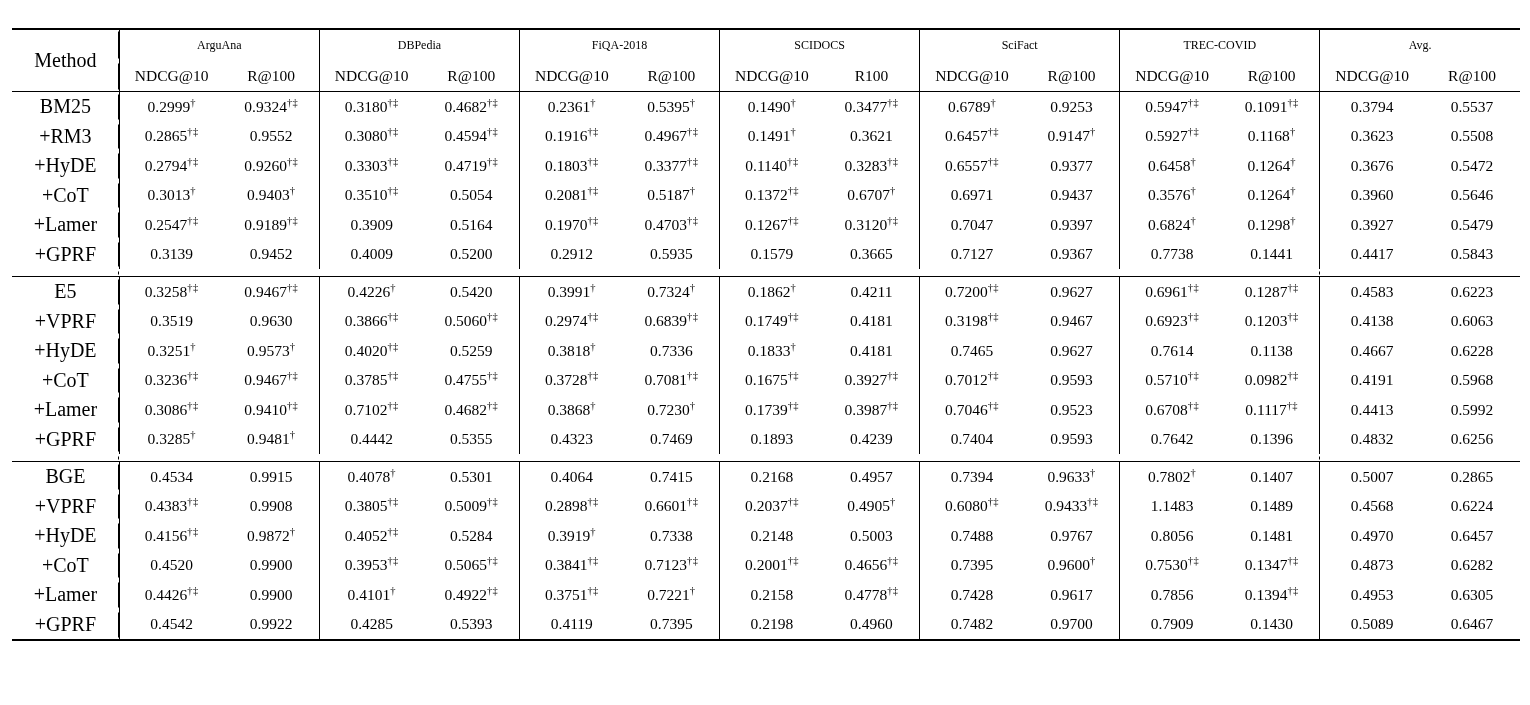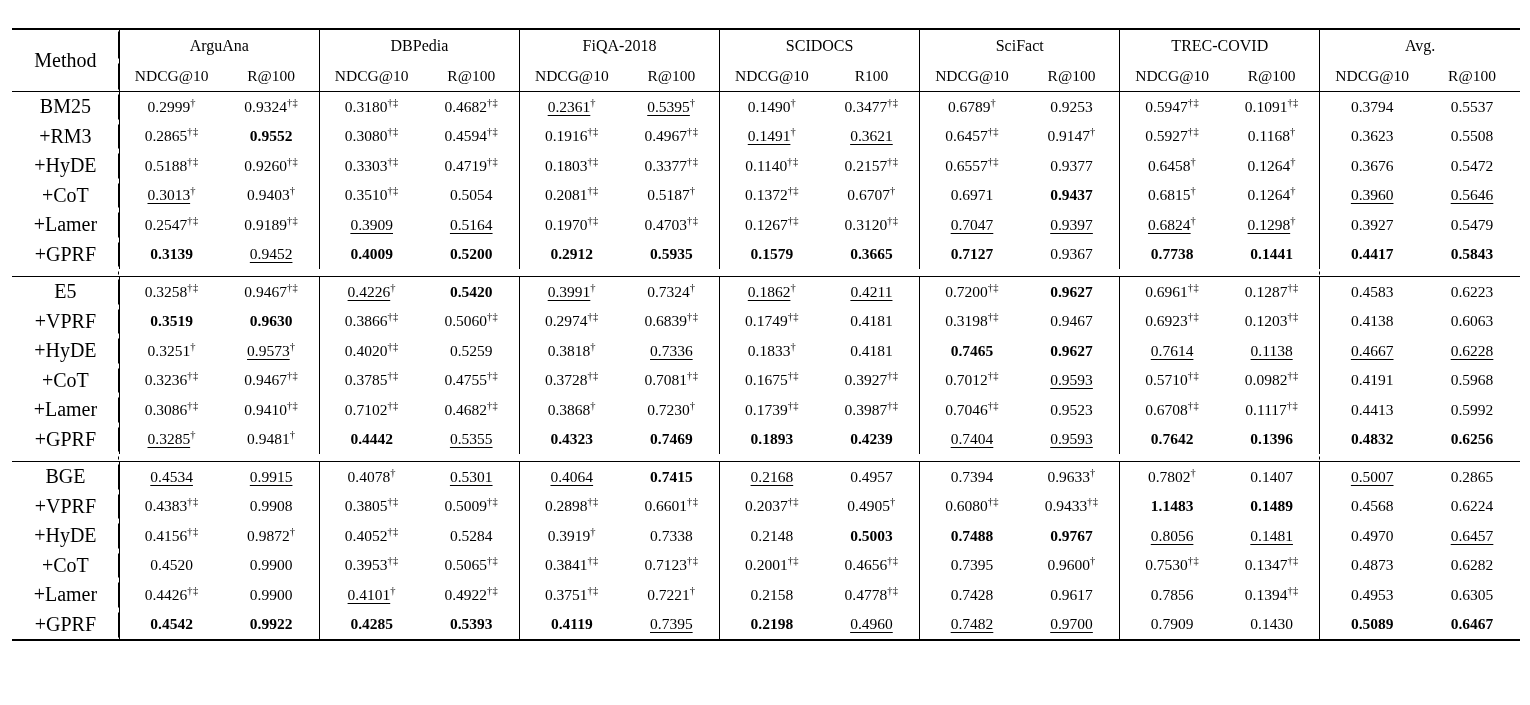--- a/index.html
+++ b/index.html
@@ -44,26 +44,25 @@
 
   .hrow1 td { height: 31px; }
   .hrow2 td { height: 30px; }
   .drow td  { height: 29.5px; }
 
   .method-cell {
     text-align: center;
     padding-right: 10px;
     font-size: 20px;
   }
-  .grp-head { font-size: 16px; }
+  .grp-head { font-size: 12px; }
   .sub-head { font-size: 15.5px; margin-top: 18px; }
 
-  .best { font-weight: bold; }
+  .best { font-weight: normal; }
   .second {
-    text-decoration: underline;
     text-underline-offset: 2.5px;
     text-decoration-thickness: 1px;
   }
   .sig {
     font-size: 10.5px;
     vertical-align: super;
     line-height: 0;
     letter-spacing: 0.3px;
   }
   .blockgap { height: 7px; }
@@ -149,48 +148,48 @@
           <td class=""><span class="second">0.3621</span></td>
           <td class="vsingle"><span>0.6457</span><span class="sig">†‡</span></td>
           <td class=""><span>0.9147</span><span class="sig">†</span></td>
           <td class="vsingle"><span>0.5927</span><span class="sig">†‡</span></td>
           <td class=""><span>0.1168</span><span class="sig">†</span></td>
           <td class="vdouble"><span>0.3623</span></td>
           <td class=""><span>0.5508</span></td>
         </tr>
         <tr class="drow">
           <td class="method-cell">+HyDE</td>
-          <td class="vdouble"><span>0.5188</span><span class="sig">†‡</span></td>
+          <td class="vdouble"><span>0.2794</span><span class="sig">†‡</span></td>
           <td class=""><span>0.9260</span><span class="sig">†‡</span></td>
           <td class="vsingle"><span>0.3303</span><span class="sig">†‡</span></td>
           <td class=""><span>0.4719</span><span class="sig">†‡</span></td>
           <td class="vsingle"><span>0.1803</span><span class="sig">†‡</span></td>
           <td class=""><span>0.3377</span><span class="sig">†‡</span></td>
           <td class="vsingle"><span>0.1140</span><span class="sig">†‡</span></td>
-          <td class=""><span>0.2157</span><span class="sig">†‡</span></td>
+          <td class=""><span>0.3283</span><span class="sig">†‡</span></td>
           <td class="vsingle"><span>0.6557</span><span class="sig">†‡</span></td>
           <td class=""><span>0.9377</span></td>
           <td class="vsingle"><span>0.6458</span><span class="sig">†</span></td>
           <td class=""><span>0.1264</span><span class="sig">†</span></td>
           <td class="vdouble"><span>0.3676</span></td>
           <td class=""><span>0.5472</span></td>
         </tr>
         <tr class="drow">
           <td class="method-cell">+CoT</td>
           <td class="vdouble"><span class="second">0.3013</span><span class="sig">†</span></td>
           <td class=""><span>0.9403</span><span class="sig">†</span></td>
           <td class="vsingle"><span>0.3510</span><span class="sig">†‡</span></td>
           <td class=""><span>0.5054</span></td>
           <td class="vsingle"><span>0.2081</span><span class="sig">†‡</span></td>
           <td class=""><span>0.5187</span><span class="sig">†</span></td>
           <td class="vsingle"><span>0.1372</span><span class="sig">†‡</span></td>
           <td class=""><span>0.6707</span><span class="sig">†</span></td>
           <td class="vsingle"><span>0.6971</span></td>
           <td class=""><span class="best">0.9437</span></td>
-          <td class="vsingle"><span>0.6815</span><span class="sig">†</span></td>
+          <td class="vsingle"><span>0.3576</span><span class="sig">†</span></td>
           <td class=""><span>0.1264</span><span class="sig">†</span></td>
           <td class="vdouble"><span class="second">0.3960</span></td>
           <td class=""><span class="second">0.5646</span></td>
         </tr>
         <tr class="drow">
           <td class="method-cell">+Lamer</td>
           <td class="vdouble"><span>0.2547</span><span class="sig">†‡</span></td>
           <td class=""><span>0.9189</span><span class="sig">†‡</span></td>
           <td class="vsingle"><span class="second">0.3909</span></td>
           <td class=""><span class="second">0.5164</span></td>

